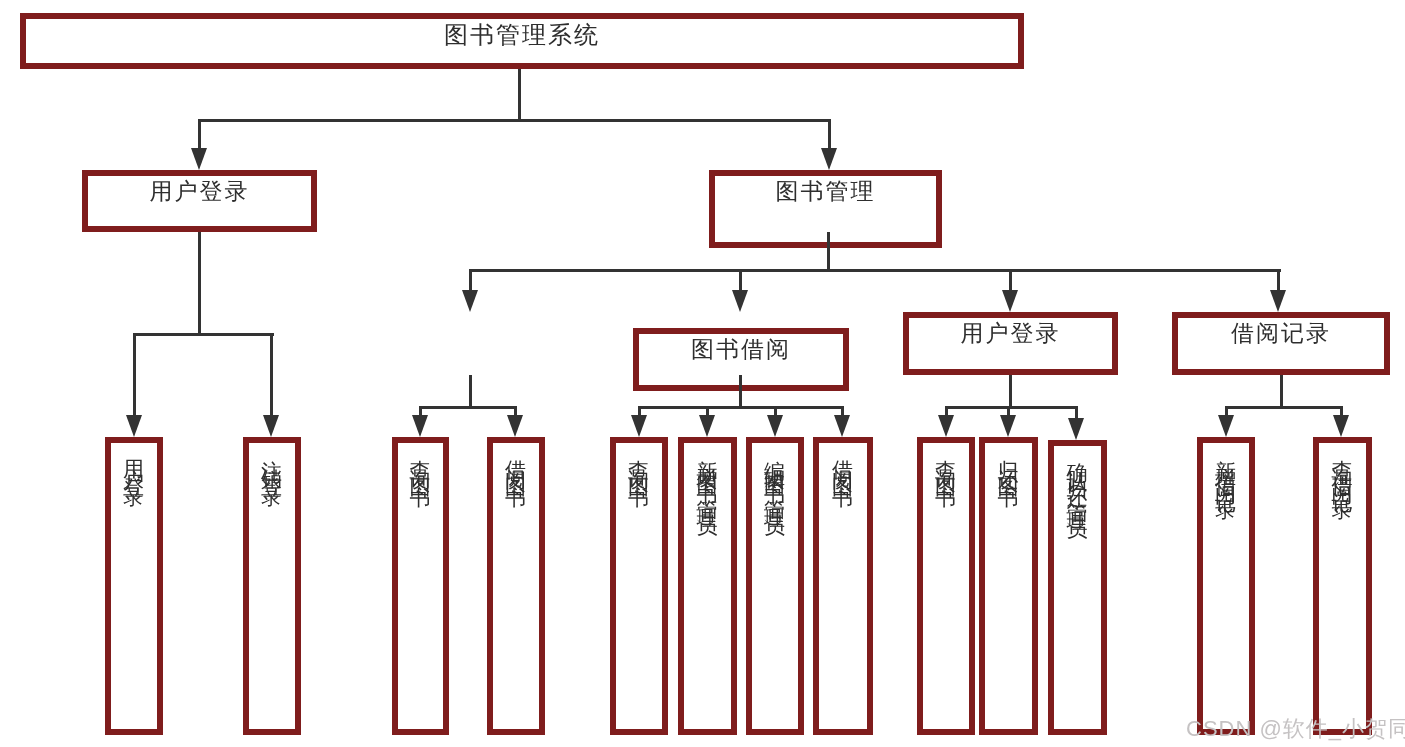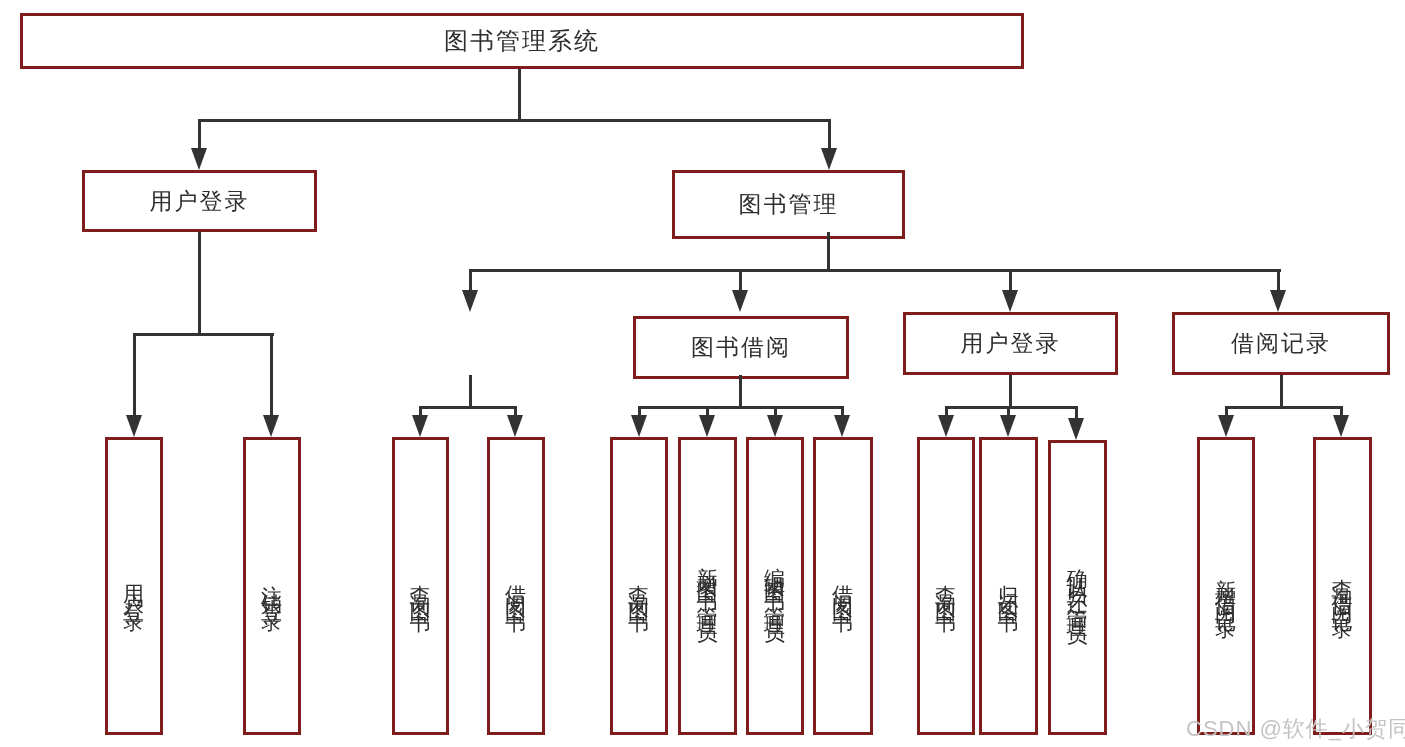--- a/index.html
+++ b/index.html
@@ -2,22 +2,22 @@
 <html><head>
 <meta charset="utf-8">
 <style>
   html,body { margin:0; padding:0; background:#ffffff; }
   .canvas {
     position:relative; width:1405px; height:747px; background:#ffffff;
     font-family:"Liberation Sans", sans-serif; overflow:hidden;
   }
   .box {
     position:absolute; box-sizing:border-box;
-    border:3px solid #7f1d1d; background:#ffffff;
-    display:flex; align-items:center; justify-content:center;
+    border:6px solid #7f1d1d; background:#ffffff;
+    display:flex; justify-content:center;
     color:#2e2e2e;
   }
   .box.h span { font-size:23px; letter-spacing:2px; white-space:nowrap; }
   .box.root span { font-size:24px; }
   .box.v span {
     writing-mode:vertical-lr; text-orientation:mixed;
     font-size:21px; letter-spacing:9px; line-height:1;
   }
   .box.v.long span { letter-spacing:8px; }
   .vline { position:absolute; width:3px; background:#333333; }
@@ -38,26 +38,26 @@
 <div class="canvas">
 
   <div class="box h root" style="left:20px; top:13px; width:1004px; height:56px;">
     <span>图书管理系统</span>
   </div>
 
   <div class="box h" style="left:82px; top:170px; width:235px; height:62px;">
     <span>用户登录</span>
   </div>
 
-  <div class="box h" style="left:672px; top:170px; width:233px; height:69px;">
+  <div class="box h" style="left:709px; top:170px; width:233px; height:78px;">
     <span>图书管理</span>
   </div>
 
 
-  <div class="box h" style="left:633px; top:316px; width:216px; height:63px;">
+  <div class="box h" style="left:633px; top:328px; width:216px; height:63px;">
     <span>图书借阅</span>
   </div>
 
   <div class="box h" style="left:903px; top:312px; width:215px; height:63px;">
     <span>用户登录</span>
   </div>
 
   <div class="box h" style="left:1172px; top:312px; width:218px; height:63px;">
     <span>借阅记录</span>
   </div>

